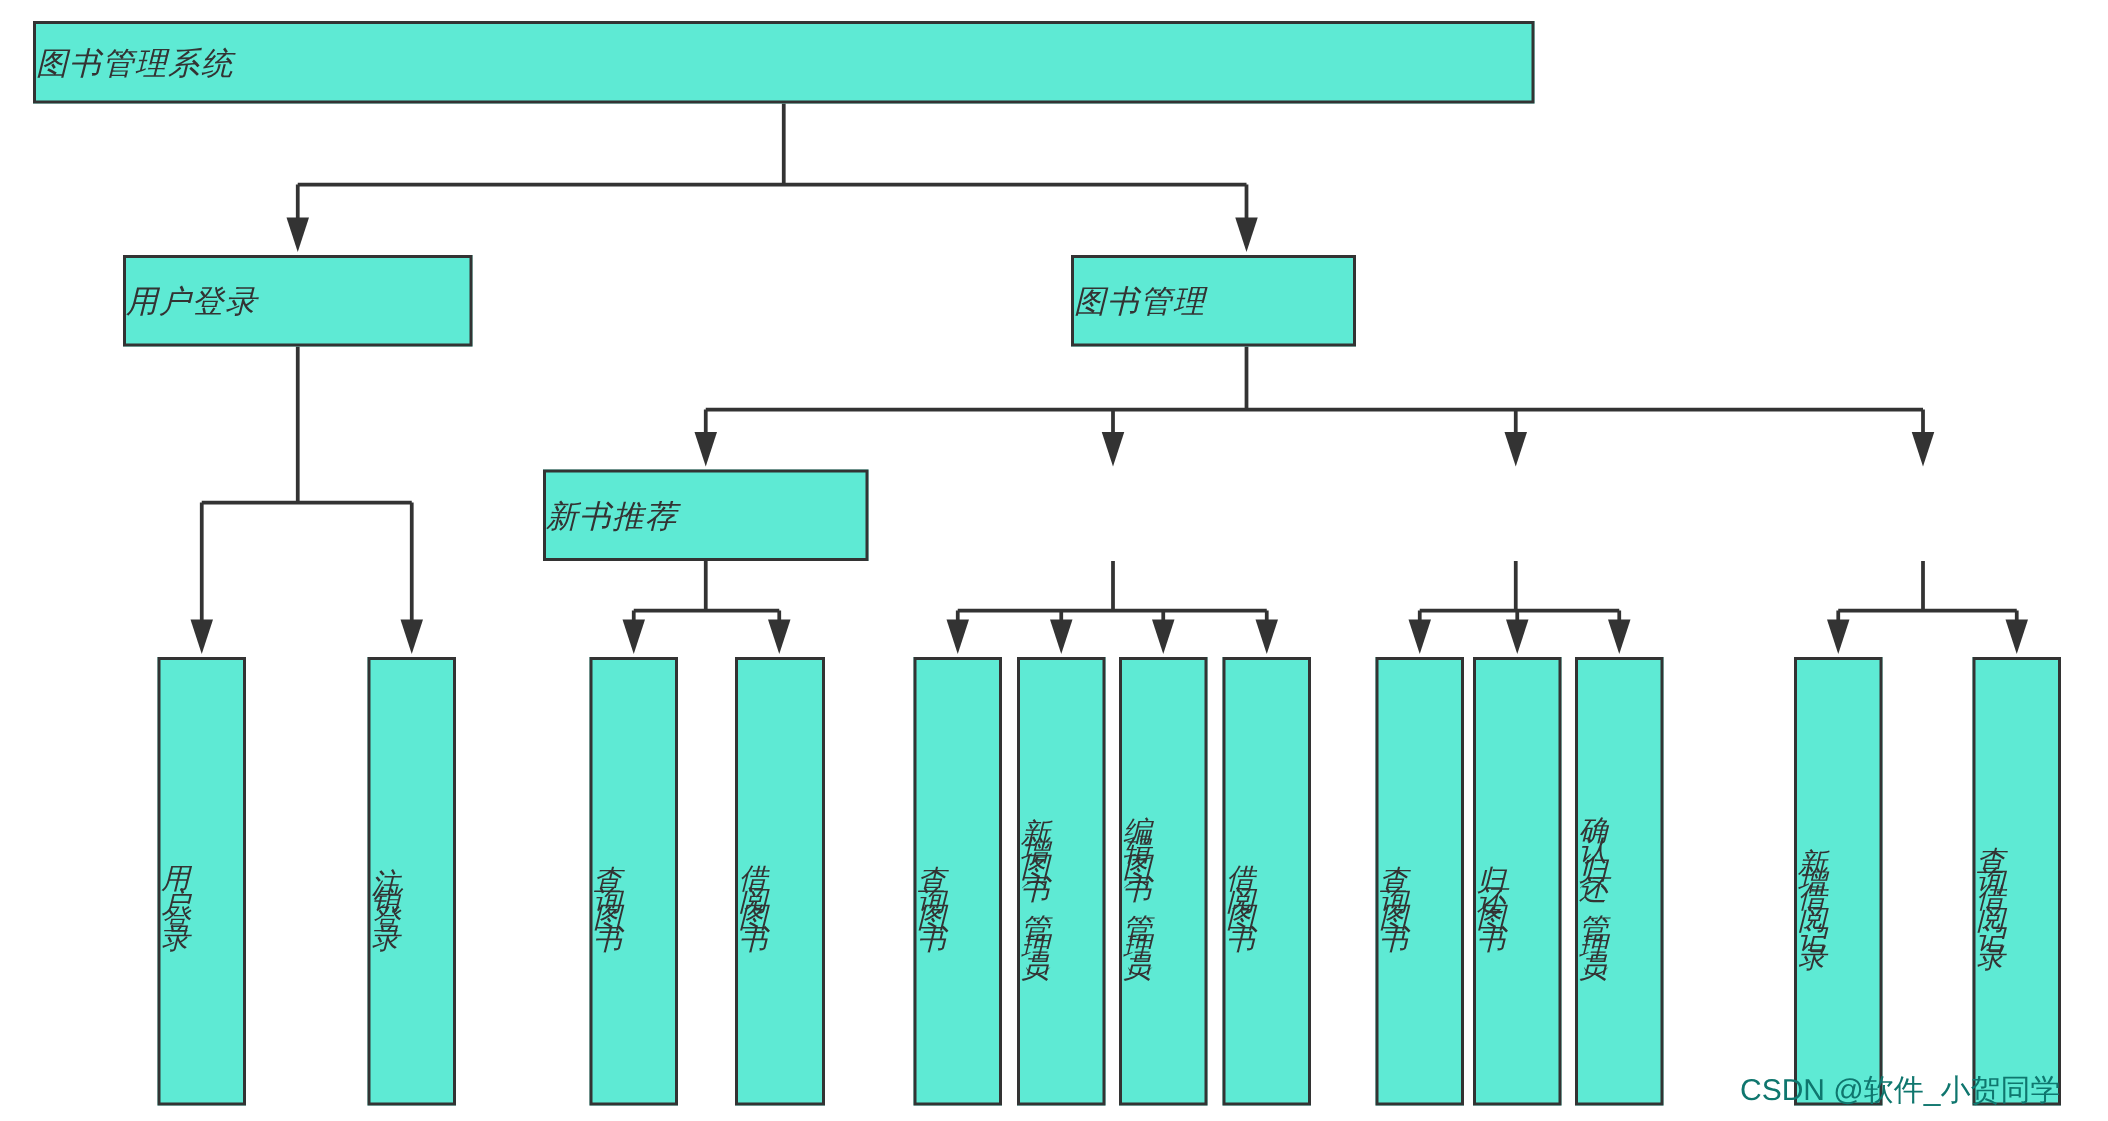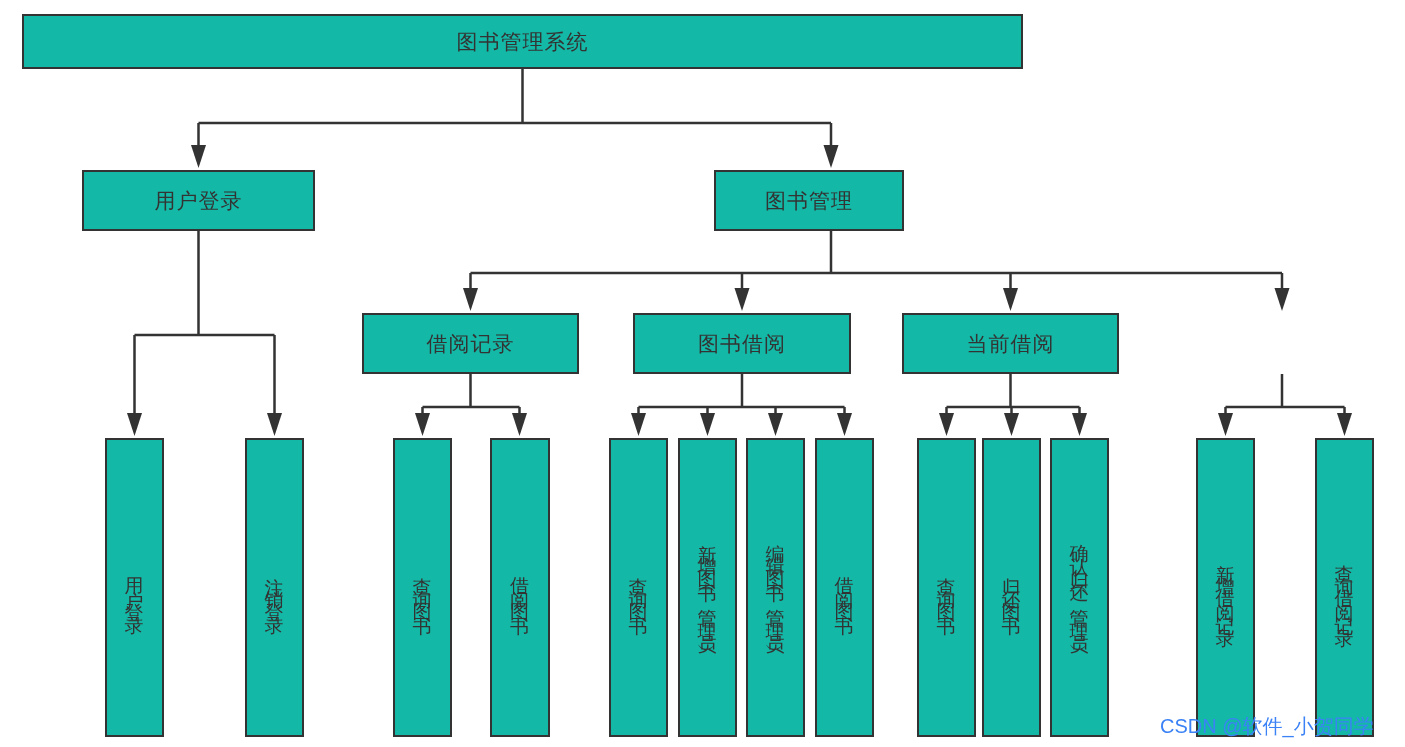--- a/index.html
+++ b/index.html
@@ -18,47 +18,47 @@
   #wires {
     position: absolute;
     left: 0; top: 0;
     width: 1405px; height: 747px;
     z-index: 0;
   }
   .box {
     position: absolute;
     box-sizing: border-box;
     border: 2.5px solid #333333;
-    background: #14b8a6;
+    background: #5eead4;
     display: flex;
     align-items: center;
-    justify-content: center;
     color: #333333;
     z-index: 1;
+    font-style: italic;
   }
   .hbox .lbl {
     font-size: 21px;
     letter-spacing: 1px;
     white-space: nowrap;
   }
   .vbox .lbl {
     writing-mode: vertical-rl;
     text-orientation: mixed;
     font-size: 19px;
     line-height: 1;
     letter-spacing: 13px;
     white-space: nowrap;
   }
   #watermark {
     position: absolute;
     left: 1160px;
     top: 713px;
     z-index: 2;
     font-size: 20px;
-    color: #3b82f6;
+    color: #0f766e;
     white-space: nowrap;
   }
 </style>
 </head>
 <body>
 
 <div id="stage">
 
   <svg id="wires" viewBox="0 0 1405 747" xmlns="http://www.w3.org/2000/svg">
       <path d="M522.5 69 V123 M198.5 123 H831 M198.5 123 V150 M831 123 V150 M198.5 231 V335 M134.5 335 H274.5 M134.5 335 V420 M274.5 335 V420 M831 231 V273 M470.5 273 H1282 M470.5 273 V294 M742 273 V294 M1010.5 273 V294 M1282 273 V294 M470.5 374 V407 M422.5 407 H519.5 M422.5 407 V420 M519.5 407 V420 M742 374 V407 M638.5 407 H844.5 M638.5 407 V420 M707.5 407 V420 M775.5 407 V420 M844.5 407 V420 M1010.5 374 V407 M946.5 407 H1079.5 M946.5 407 V420 M1011.5 407 V420 M1079.5 407 V420 M1282 374 V407 M1225.5 407 H1344.5 M1225.5 407 V420 M1344.5 407 V420" fill="none" stroke="#333333" stroke-width="2.5"></path>
@@ -88,27 +88,21 @@
   </div>
 
   <div class="box hbox" style="left:82px;top:170px;width:233px;height:61px">
     <span class="lbl">用户登录</span>
   </div>
   <div class="box hbox" style="left:714px;top:170px;width:190px;height:61px">
     <span class="lbl">图书管理</span>
   </div>
 
   <div class="box hbox" style="left:362px;top:313px;width:217px;height:61px">
-    <span class="lbl">借阅记录</span>
-  </div>
-  <div class="box hbox" style="left:633px;top:313px;width:218px;height:61px">
-    <span class="lbl">图书借阅</span>
-  </div>
-  <div class="box hbox" style="left:902px;top:313px;width:217px;height:61px">
-    <span class="lbl">当前借阅</span>
+    <span class="lbl">新书推荐</span>
   </div>
 
   <div class="box vbox" style="left:105px;top:438px;width:59px;height:299px">
     <span class="lbl">用户登录</span>
   </div>
   <div class="box vbox" style="left:245px;top:438px;width:59px;height:299px">
     <span class="lbl">注销登录</span>
   </div>
 
   <div class="box vbox" style="left:393px;top:438px;width:59px;height:299px">

